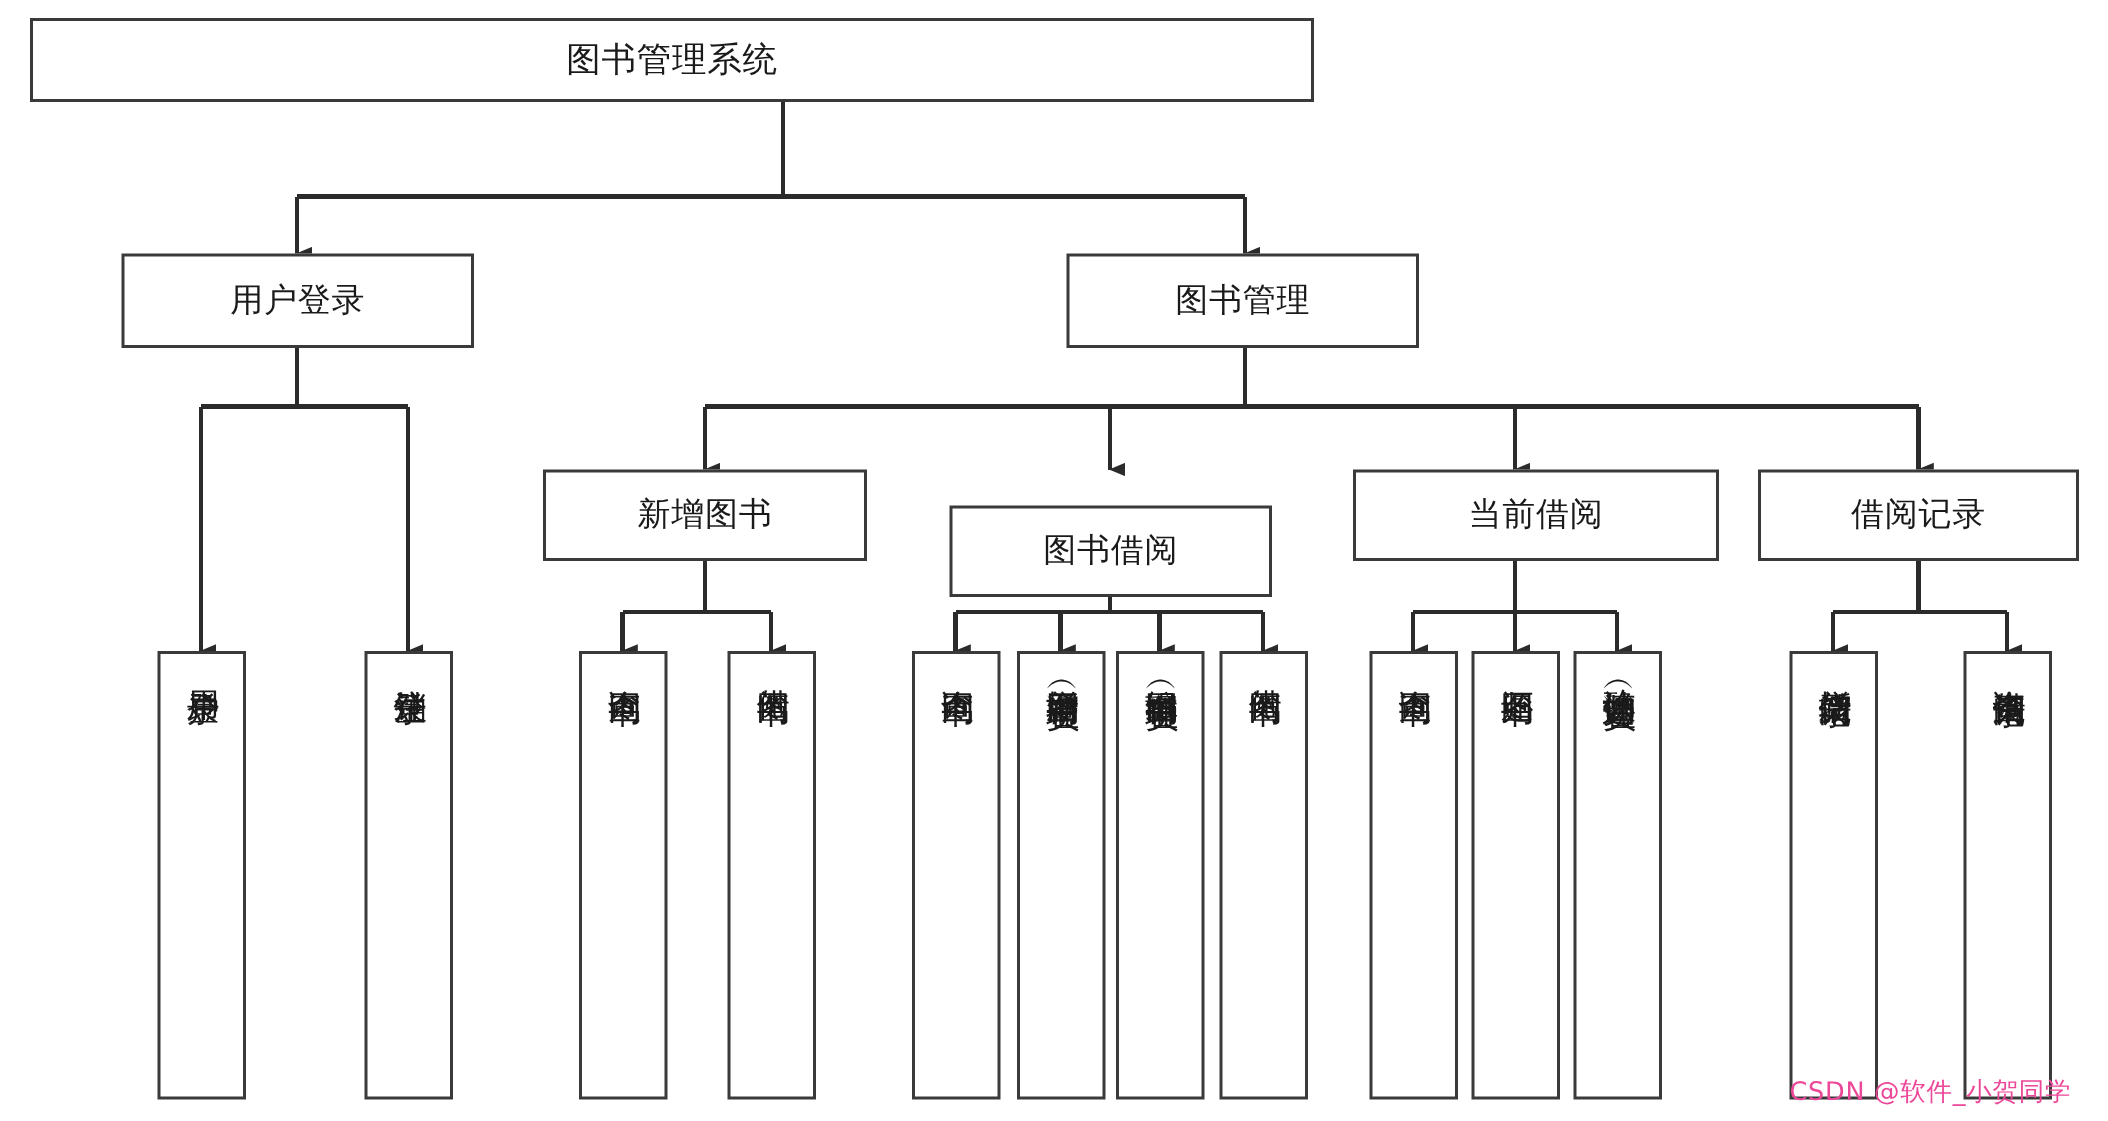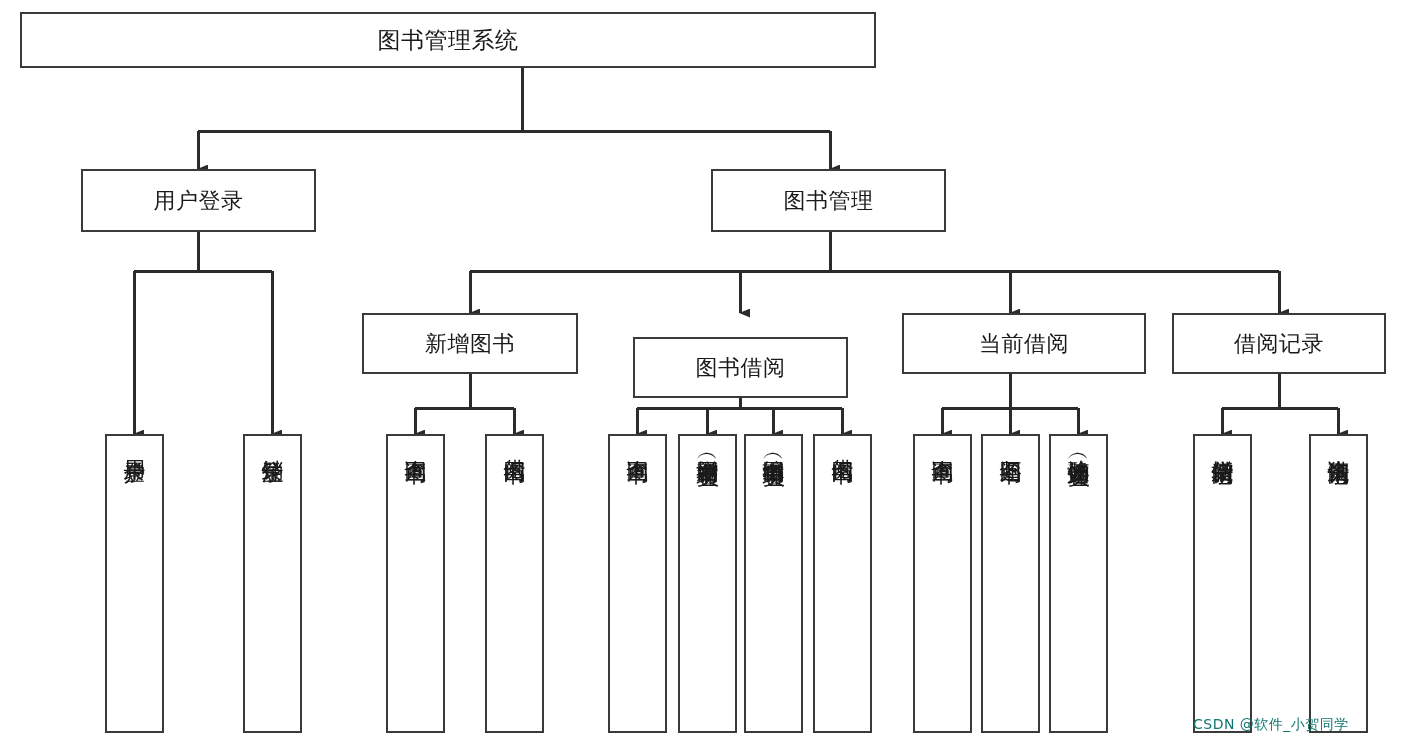--- a/index.html
+++ b/index.html
@@ -55,22 +55,22 @@
   .node-leaf .node-label {
     writing-mode: vertical-rl;
     text-orientation: upright;
     font-size: 22px;
     line-height: 1.18;
     letter-spacing: 1px;
     max-height: 100%;
   }
   .watermark {
     position: absolute;
-    color: #0f766e;
-    font-size: 14px;
+    color: #ec4899;
+    font-size: 17px;
     white-space: nowrap;
     letter-spacing: 0.5px;
   }
 </style>
 </head>
 <body>
 
 <div id="diagram-root">
 
   <svg id="edges-layer" width="1405" height="747" viewBox="0 0 1405 747" xmlns="http://www.w3.org/2000/svg">

